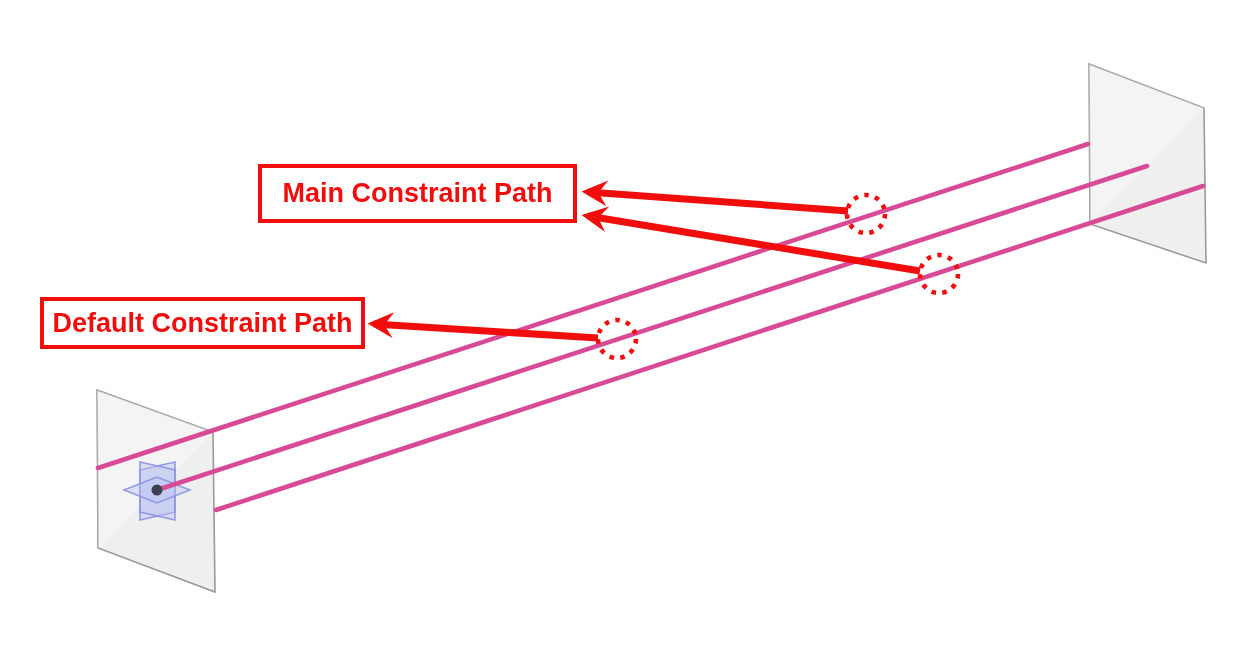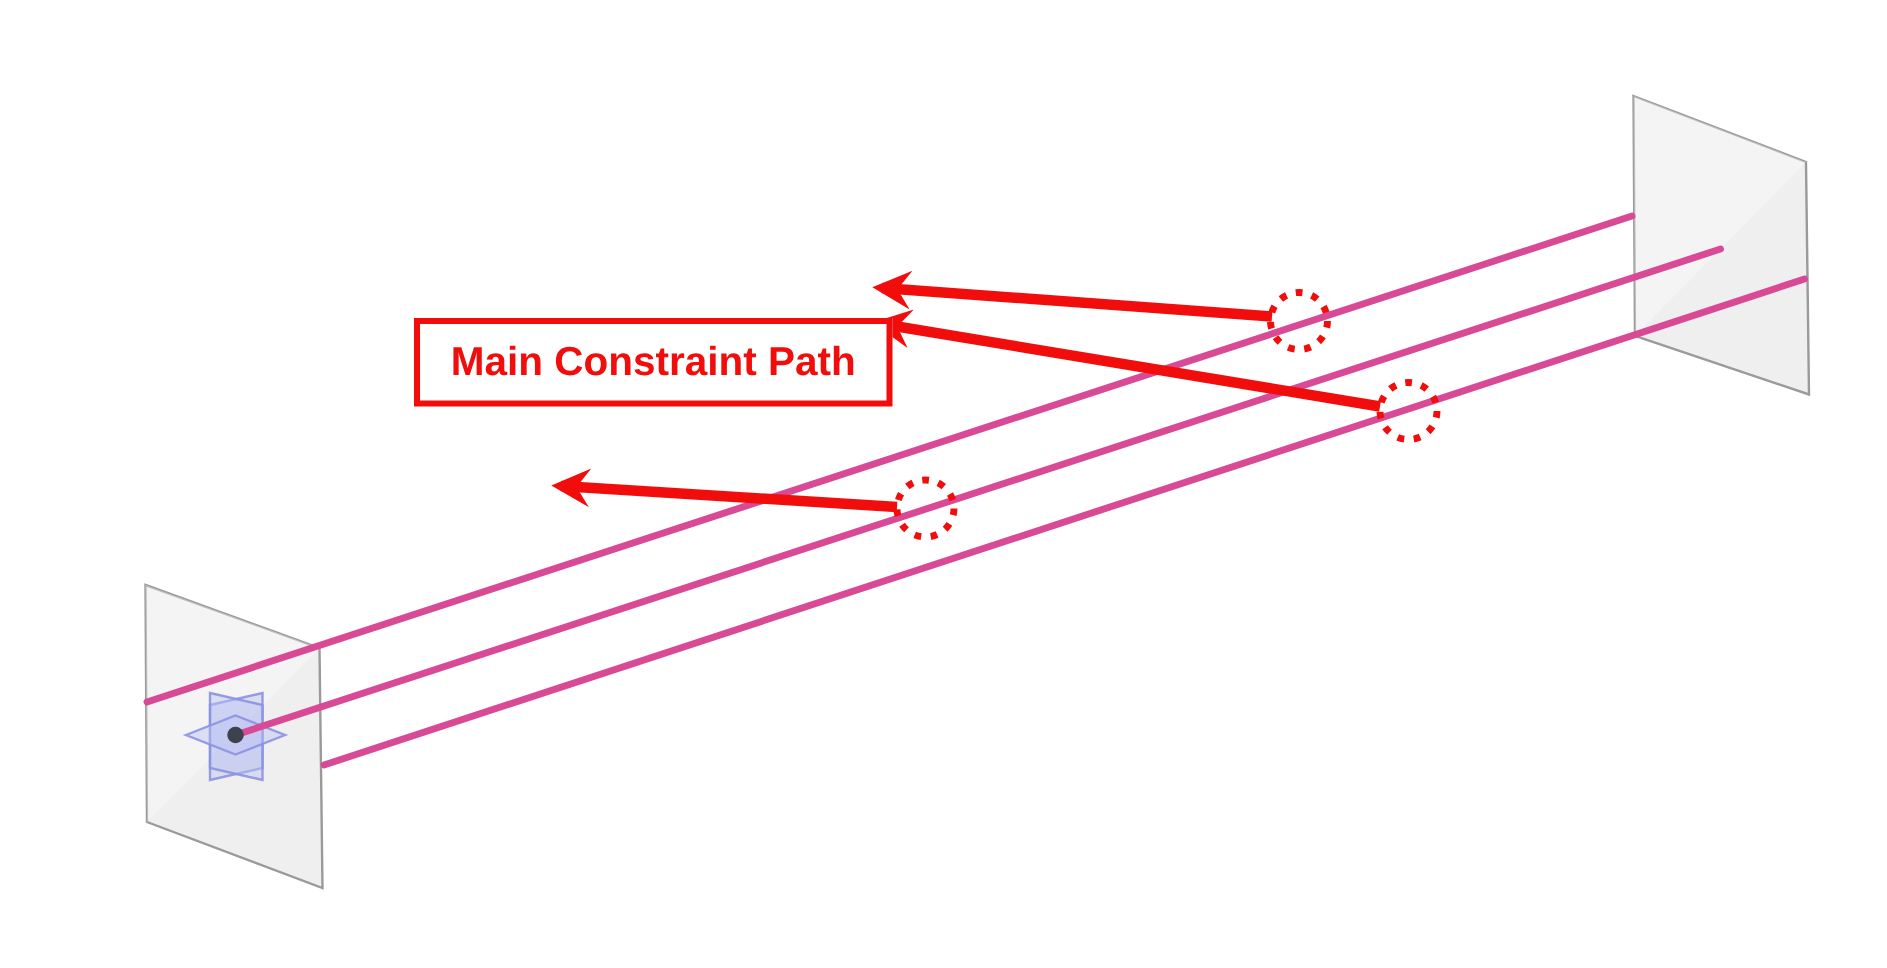--- a/index.html
+++ b/index.html
@@ -65,21 +65,21 @@
     align-items: center;
     justify-content: center;
     border: 4px solid var(--annotation-red);
     color: var(--annotation-red);
     font-weight: bold;
     font-size: 27px;
     line-height: 1;
     background: var(--page-bg);
     white-space: nowrap;
   }
-  .callout.main    { left: 276px; top: 164px; width: 319px; height: 59px; margin-top: 48px; }
+  .callout.main    { left: 258px; top: 164px; width: 319px; height: 59px; }
   .callout.default { left: 40px;  top: 297px; width: 325px; height: 52px; }
 </style>
 </head>
 <body>
 
 <div class="stage">
 
   <svg width="1258" height="645" viewBox="0 0 1258 645">
     <defs>
       <marker id="arrow" viewBox="0 0 12 12" refX="9" refY="6" markerWidth="4.1" markerHeight="3.7" orient="auto" markerUnits="strokeWidth">
@@ -108,14 +108,15 @@
     <circle class="dotted-circle" cx="939" cy="274" r="19"></circle>
     <circle class="dotted-circle" cx="617" cy="339" r="19"></circle>
 
     <line class="leader" x1="848" y1="211" x2="588" y2="192" marker-end="url(#arrow)"></line>
     <line class="leader" x1="920" y1="271" x2="588" y2="216" marker-end="url(#arrow)"></line>
     <line class="leader" x1="598" y1="338" x2="374" y2="324" marker-end="url(#arrow)"></line>
   </svg>
 
   <div class="callout main">Main Constraint Path</div>
 
+  <div class="callout default">Default Constraint Path</div>
 
 </div>
 
 </body></html>

